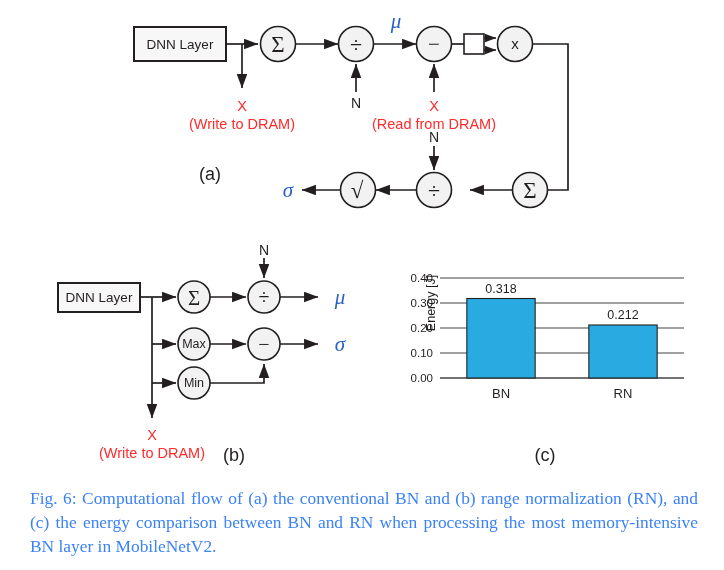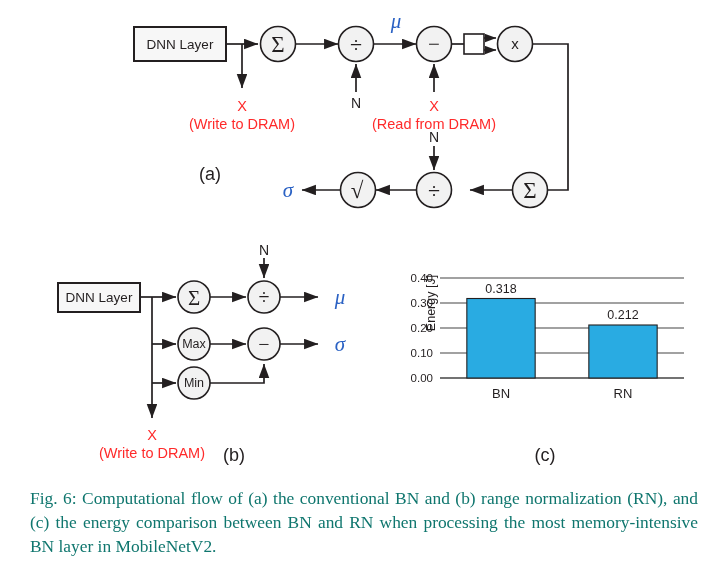--- a/index.html
+++ b/index.html
@@ -115,21 +115,21 @@
   }
   .caption {
     position: absolute;
     left: 30px;
     top: 486px;
     width: 668px;
     font-family: "Liberation Serif", serif;
     font-size: 17.4px;
     line-height: 1.38;
     text-align: justify;
-    color: #0f766e;
+    color: #3b82f6;
   }
 </style>
 </head>
 <body>
 
 <div id="figure-root">
 
   <svg class="diagram" viewBox="0 0 724 480">
     <defs>
       <marker id="arrow" markerWidth="9" markerHeight="9" refX="8.2" refY="3.1" orient="auto" markerUnits="strokeWidth">

